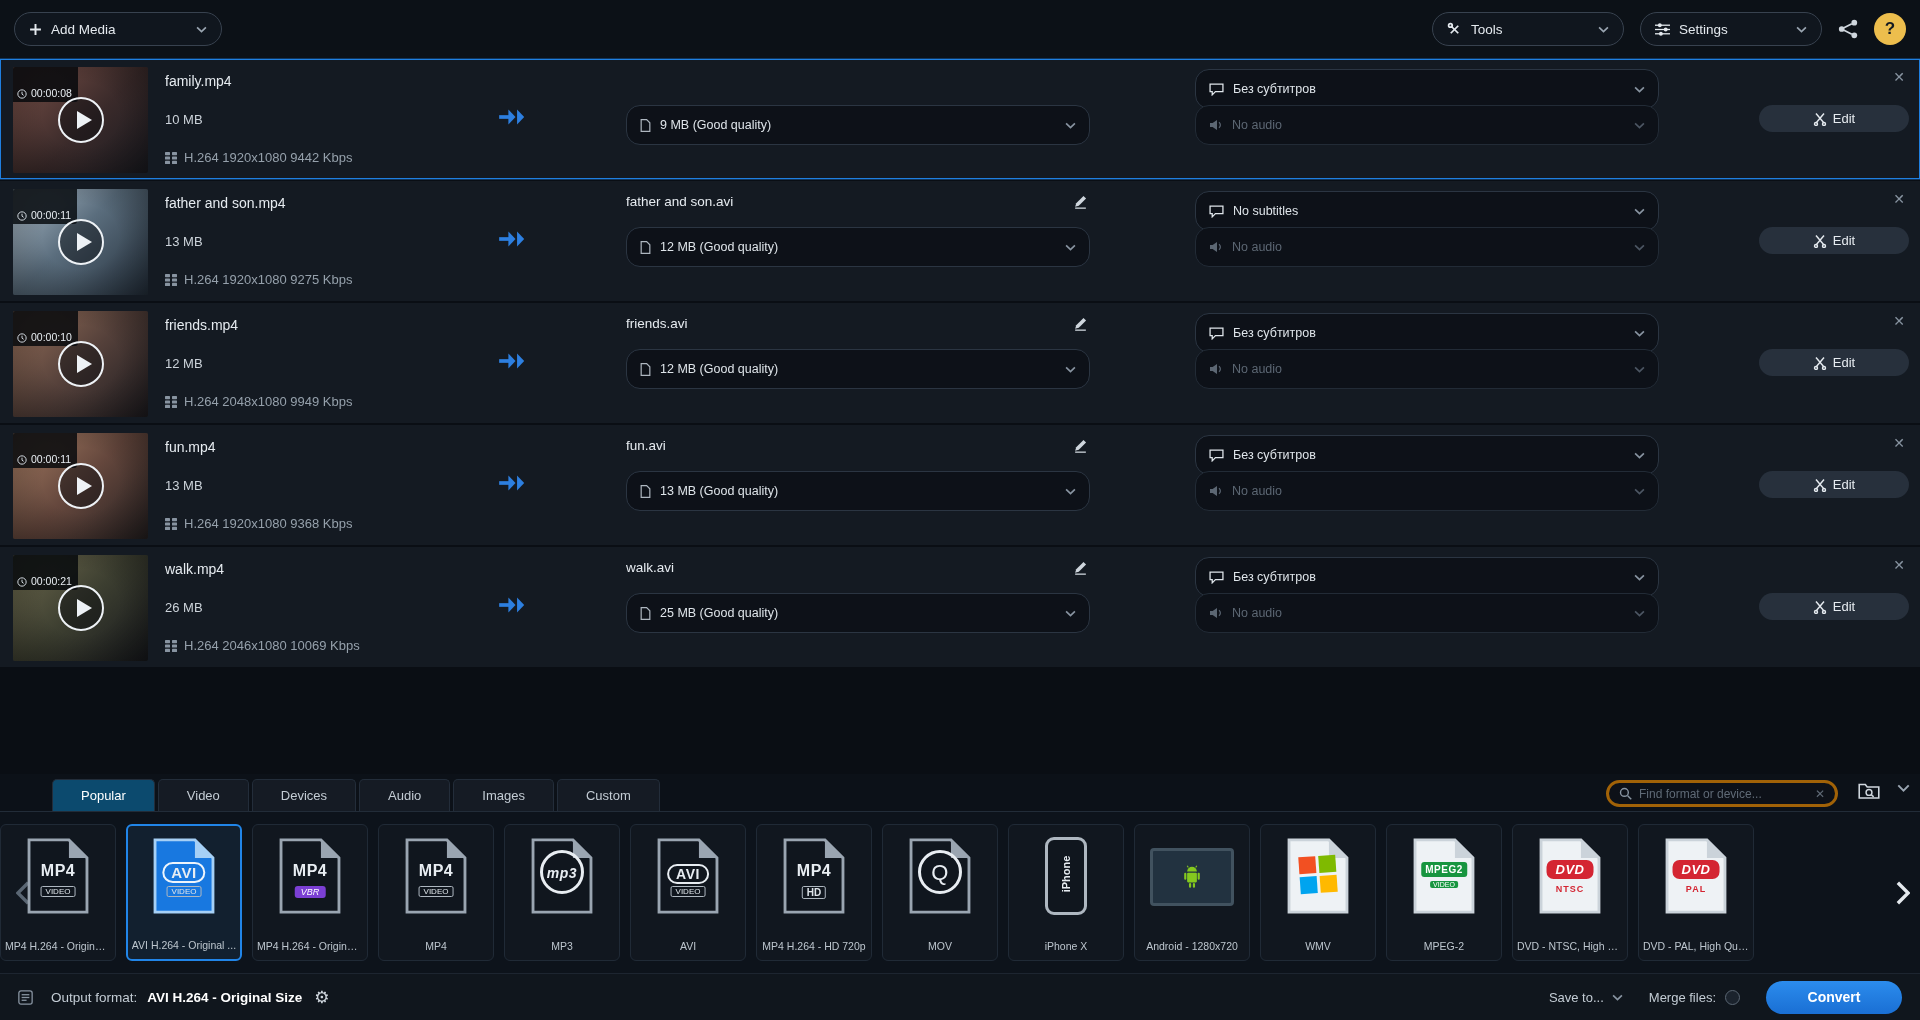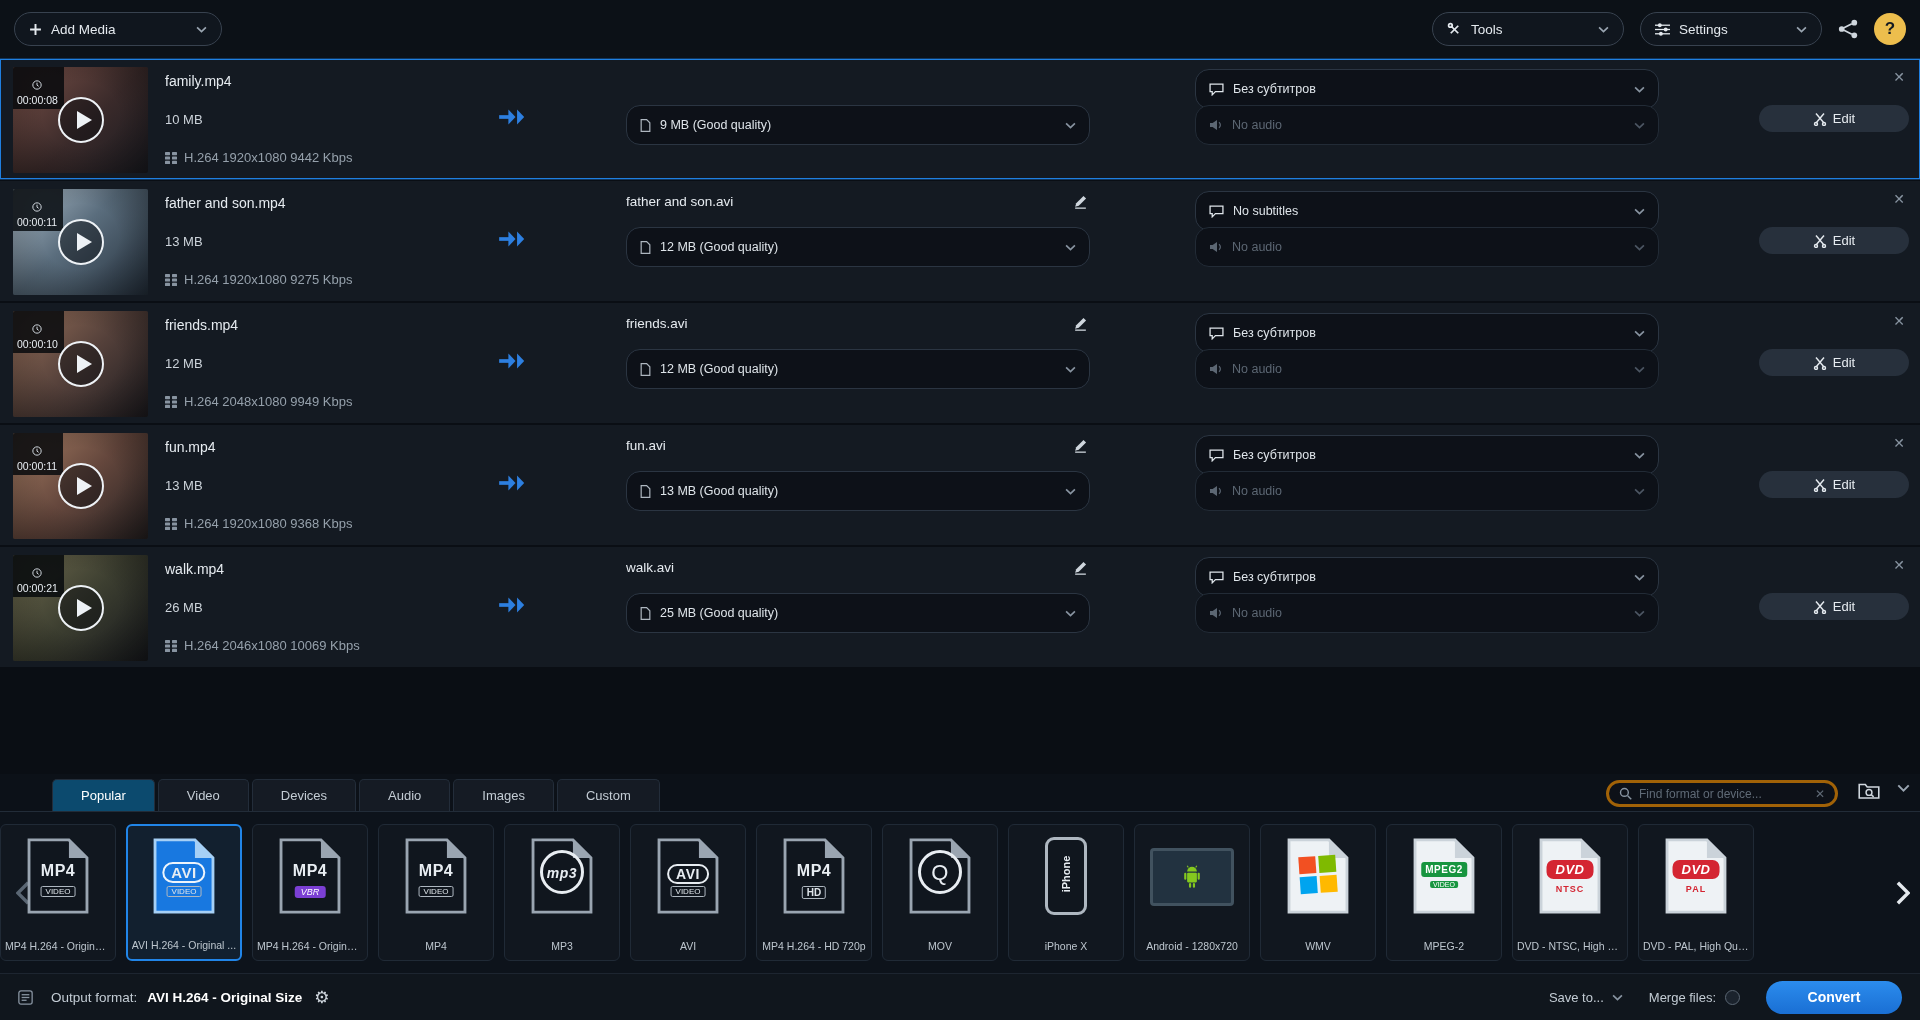--- a/index.html
+++ b/index.html
@@ -39,22 +39,22 @@
     position:relative; height:120px; background:#141a22; border:1px solid #141a22;
   }
   .file-row.selected { border:1px solid #1f7fe0; box-shadow:0 0 0 1px rgba(31,127,224,.35); }
 
   .thumb {
     position:absolute; left:12px; top:7px; width:135px; height:106px; border-radius:2px;
     background:#303742; cursor:pointer; overflow:hidden;
   }
   .thumb::after { content:""; position:absolute; inset:0; background:radial-gradient(ellipse at 50% 45%, rgba(0,0,0,0) 40%, rgba(0,0,0,.38) 100%); }
   .dur {
-    position:absolute; left:0; top:0; z-index:2; display:flex; align-items:center; gap:4px;
-    background:rgba(4,7,11,.82); color:#e8edf2; font-size:10.5px; padding:13px 6px 3px 4px; border-radius:0 0 3px 0;flex-direction:column;
+    position:absolute; left:0; top:0; z-index:2; display:flex; align-items:flex-end; gap:4px;
+    background:rgba(4,7,11,.82); color:#e8edf2; font-size:10.5px; padding:20px 6px 3px 4px; border-radius:0 0 3px 0;
   }
   .play {
     position:absolute; z-index:2; left:50%; top:50%; width:46px; height:46px; margin:-23px 0 0 -23px;
     border-radius:50%; border:2.5px solid #eef2f6; background:rgba(8,11,16,.45); cursor:pointer;
   }
   .play::after {
     content:""; position:absolute; left:17px; top:12px;
     border-left:15px solid #eef2f6; border-top:9px solid transparent; border-bottom:9px solid transparent;
   }
 

